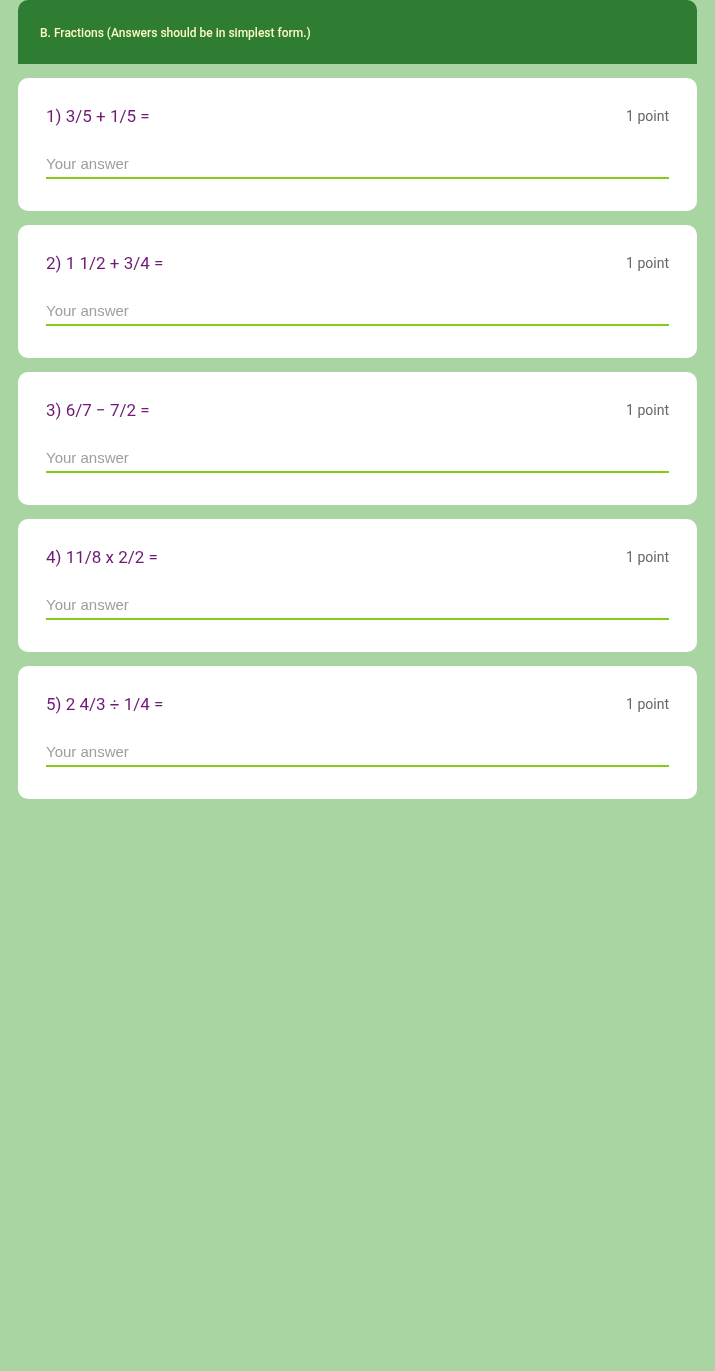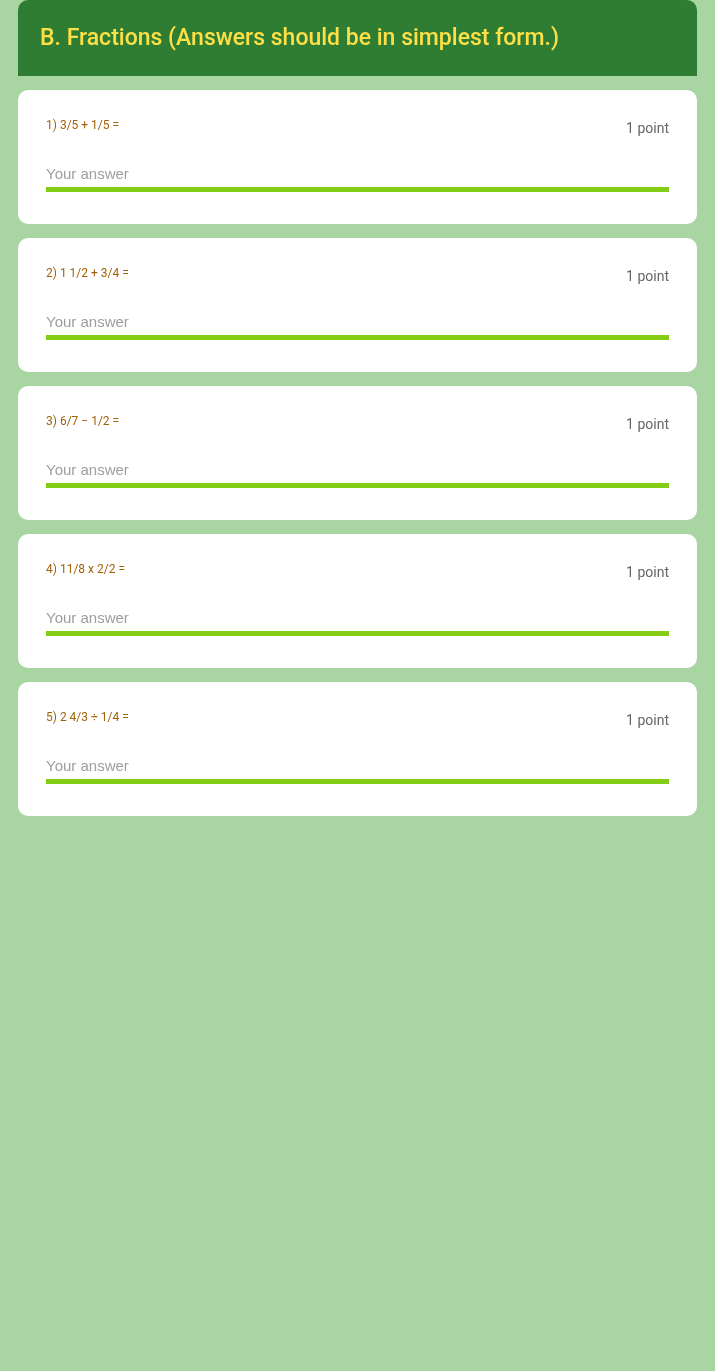--- a/index.html
+++ b/index.html
@@ -21,56 +21,56 @@
     }
 
     .section-header {
       background-color: #2e7d32;
       border-radius: 10px 10px 0 0;
       padding: 22px 22px 22px 22px;
       margin-bottom: 0;
     }
 
     .section-header-text {
-      color: #fde047;
-      font-size: 23px;
+      color: #fef9c3;
+      font-size: 12px;
       font-weight: 500;
       line-height: 1.4;
     }
 
     .question-card {
       background-color: #ffffff;
       border-radius: 10px;
       padding: 28px 28px 32px 28px;
       margin-top: 14px;
     }
 
     .question-row {
       display: flex;
       justify-content: space-between;
       align-items: flex-start;
       margin-bottom: 28px;
     }
 
     .question-text {
-      font-size: 12px;
-      color: #a16207;
+      font-size: 17px;
+      color: #701a75;
       font-weight: 400;
     }
 
     .question-points {
       font-size: 14px;
       color: #666666;
       white-space: nowrap;
       margin-left: 13px;
       padding-top: 2px;
     }
 
     .answer-input-wrapper {
-      border-bottom: 5px solid #84cc16;
+      border-bottom: 2px solid #84cc16;
       padding-bottom: 4px;
     }
 
     .answer-input {
       width: 100%;
       border: none;
       outline: none;
       font-size: 15px;
       color: #9e9e9e;
       background: transparent;
@@ -101,21 +101,21 @@
       </div>
       <div class="question-card">
         <div class="question-row">
           <span class="question-text">2) 1 1/2 + 3/4 =</span>
           <span class="question-points">1 point</span>
         </div>
         <div class="answer-input-wrapper"><input type="text" class="answer-input" placeholder="Your answer" style=""></div>
       </div>
       <div class="question-card">
         <div class="question-row">
-          <span class="question-text">3) 6/7 − 1/2 =</span>
+          <span class="question-text">3) 6/7 − 7/2 =</span>
           <span class="question-points">1 point</span>
         </div>
         <div class="answer-input-wrapper"><input type="text" class="answer-input" placeholder="Your answer" style=""></div>
       </div>
       <div class="question-card">
         <div class="question-row">
           <span class="question-text">4) 11/8 x 2/2 =</span>
           <span class="question-points">1 point</span>
         </div>
         <div class="answer-input-wrapper"><input type="text" class="answer-input" placeholder="Your answer" style=""></div>

